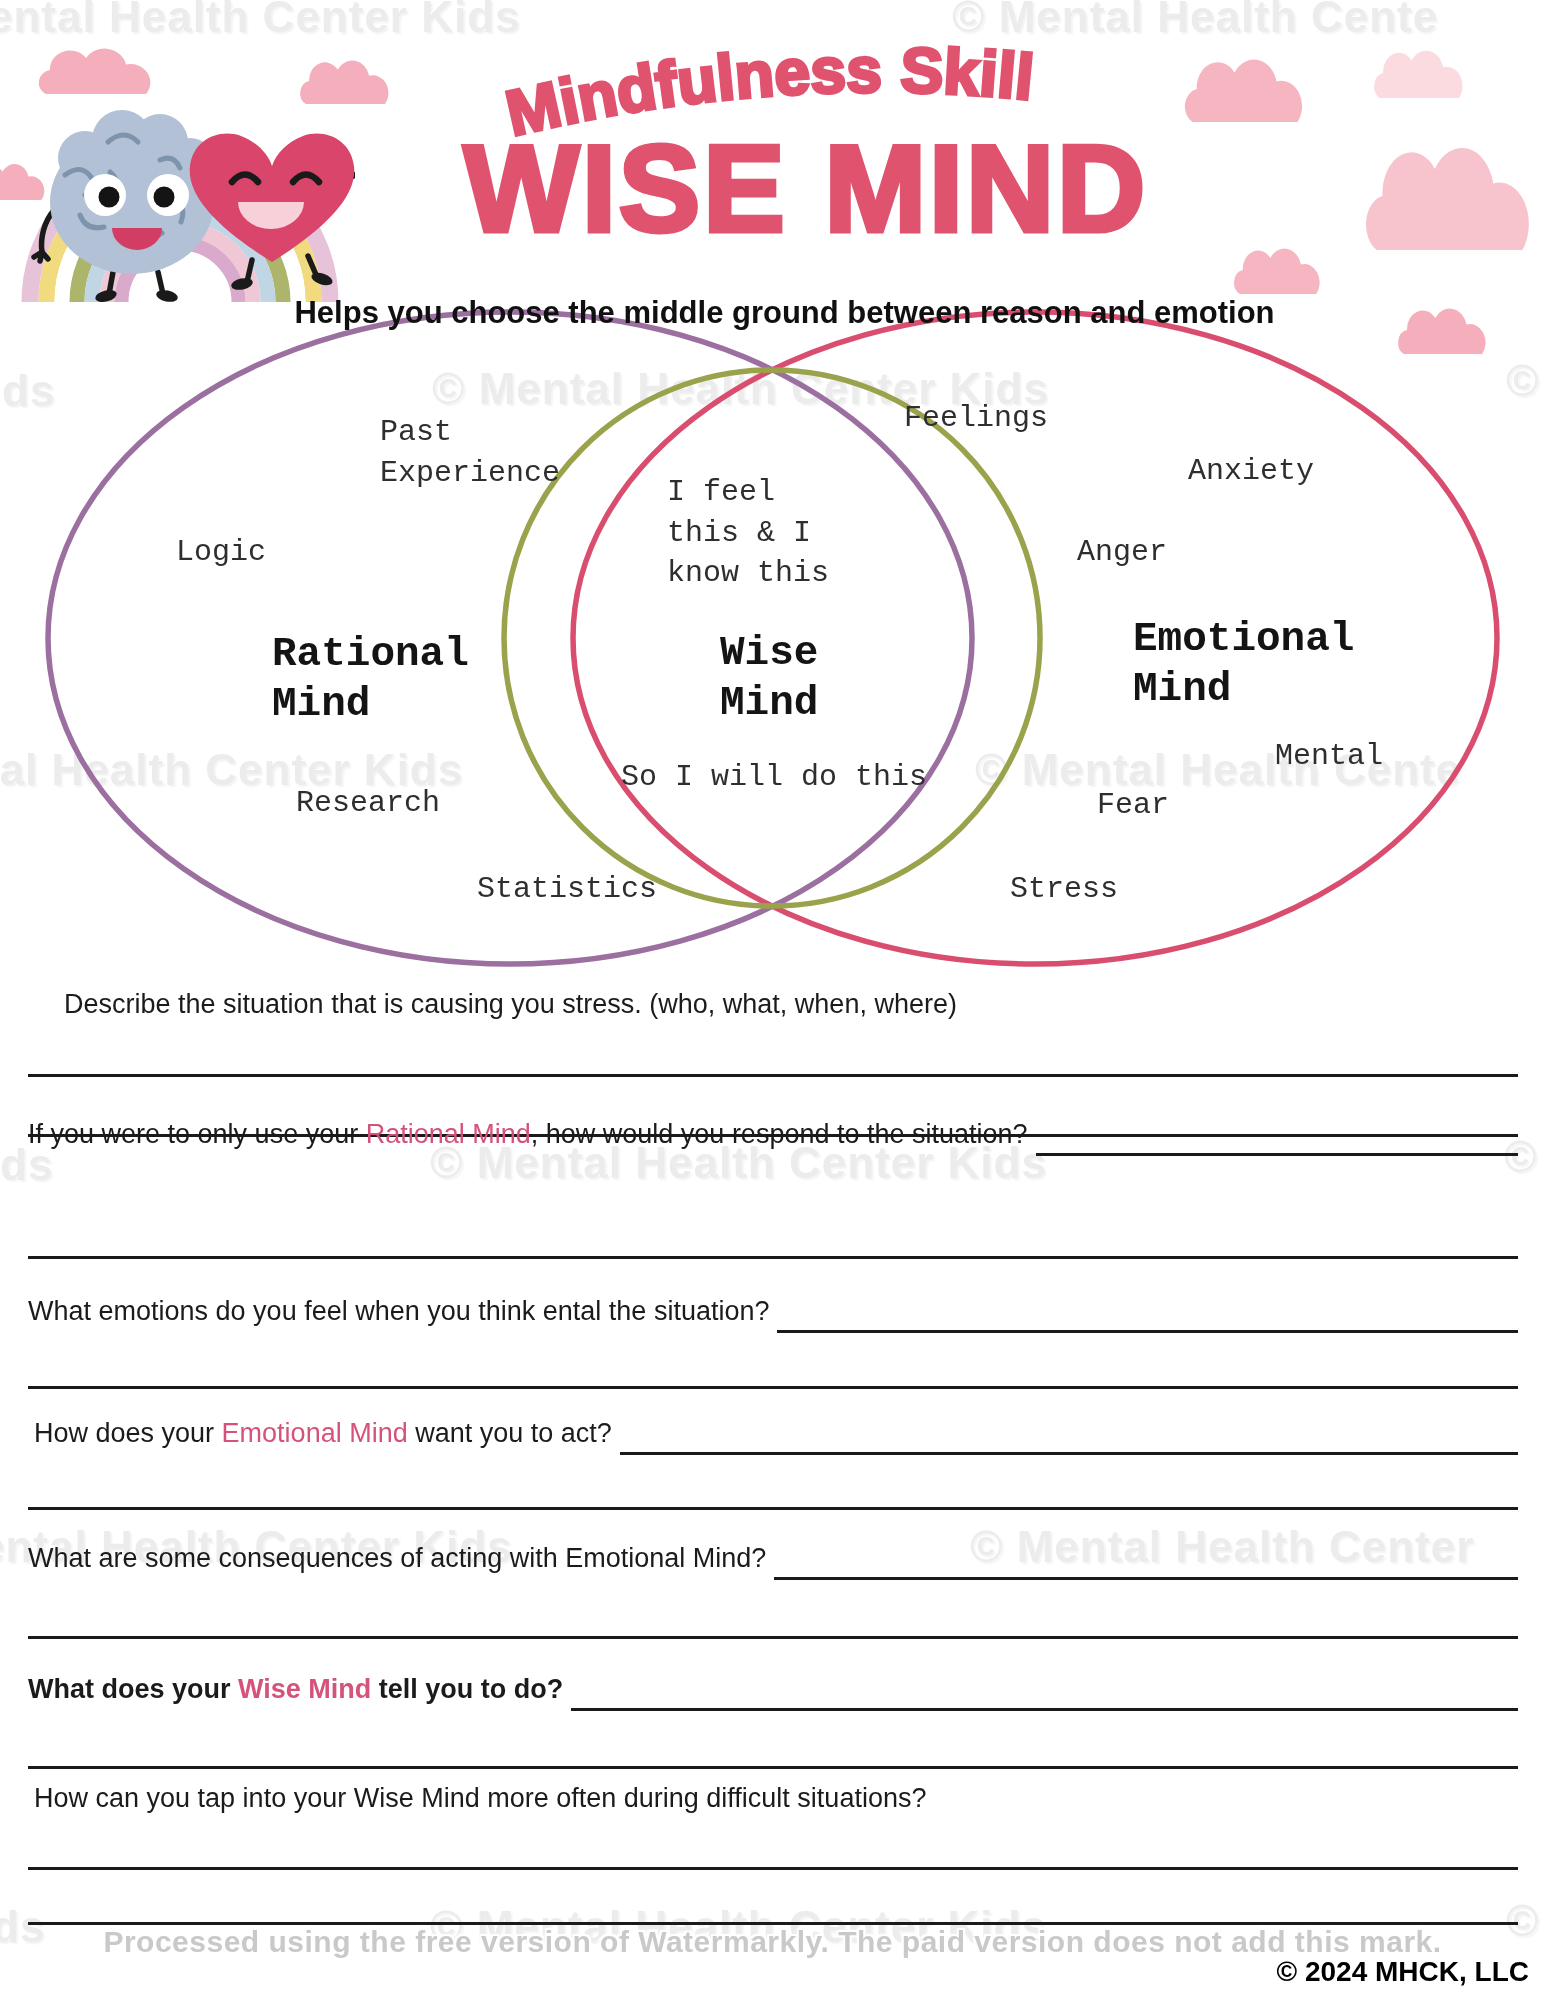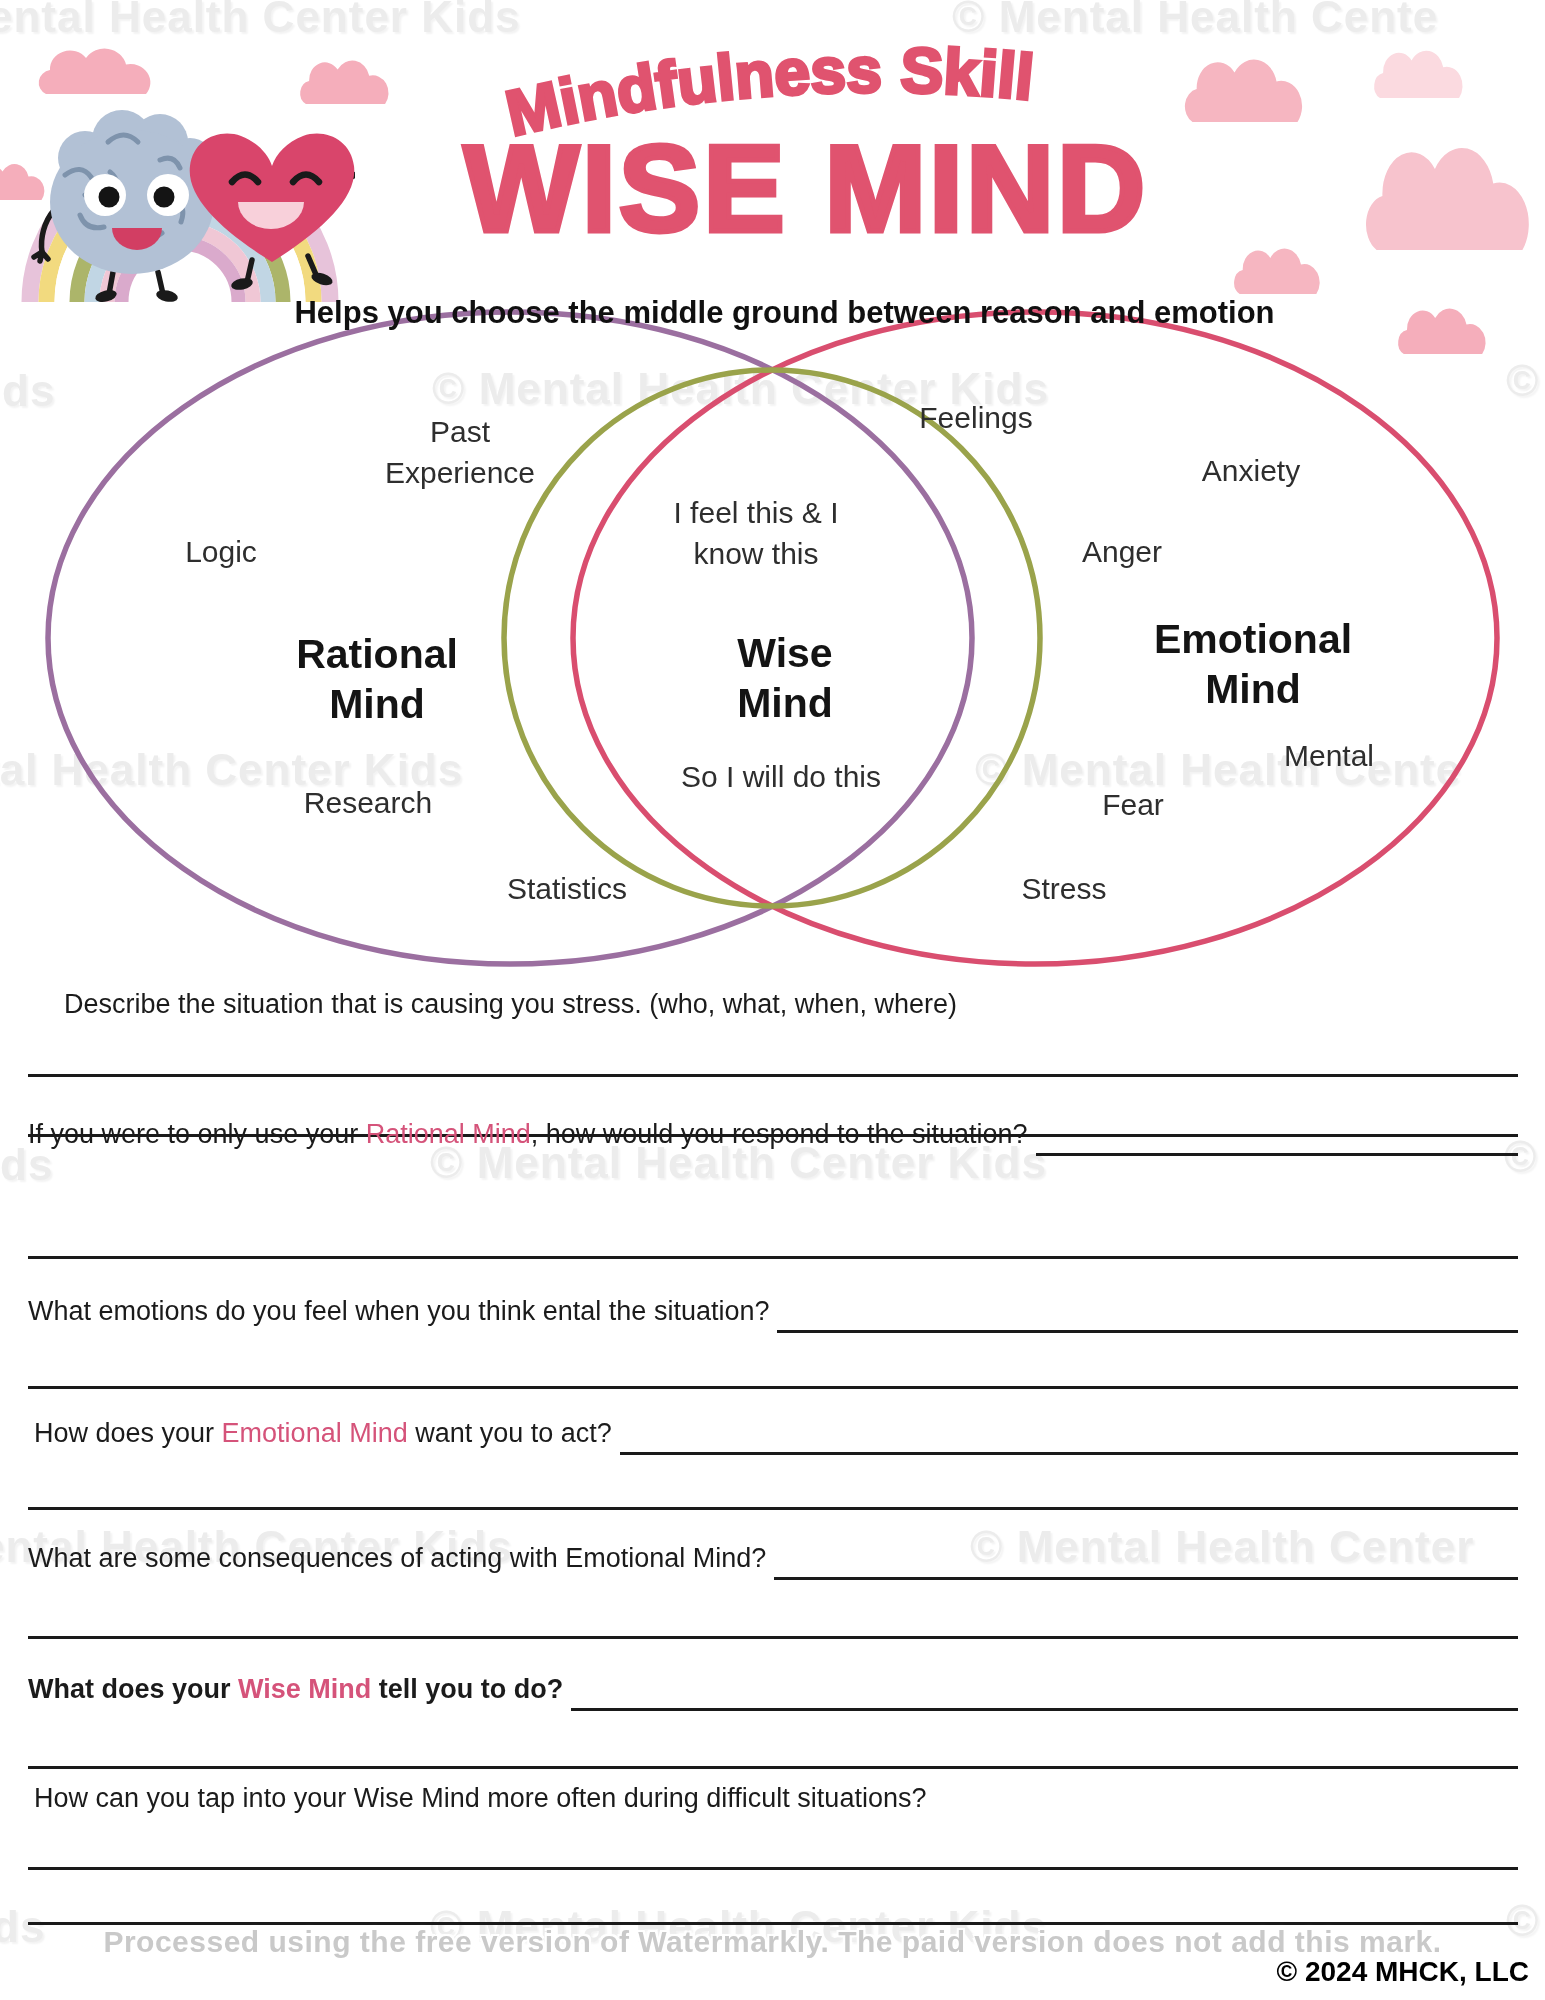--- a/index.html
+++ b/index.html
@@ -14,22 +14,22 @@
   
   .title-svg{position:absolute;left:0;top:0;width:1545px;height:280px;z-index:3;}
   .main-title{position:absolute;top:128px;left:806px;transform:translateX(-50%);z-index:3;
       font-size:122px;font-weight:800;color:#E0536F;letter-spacing:3px;line-height:1;
       -webkit-text-stroke:5px #E0536F;white-space:nowrap;}
   .subtitle{position:absolute;top:295px;left:0;width:1545px;text-align:center;z-index:3;
       font-size:31px;font-weight:700;color:#101010;padding-left:12px;}
   .illus{position:absolute;left:10px;top:80px;width:345px;height:225px;z-index:3;}
   
   .venn-svg{position:absolute;left:0;top:280px;width:1545px;height:700px;z-index:2;}
-  .vlabel{position:absolute;transform:translate(-50%,-50%);z-index:3;text-align:center;
-      font-size:30px;color:#2e2e2e;line-height:1.35;}
+  .vlabel{position:absolute;transform:translate(-50%,-50%);z-index:3;
+      font-size:30px;color:#2e2e2e;line-height:1.35;font-family:Liberation Mono, monospace;}
   .vtitle{font-size:41px;font-weight:700;color:#141414;line-height:1.22;}
   
   .q{position:absolute;left:28px;right:27px;display:flex;align-items:flex-end;z-index:3;
      font-size:27px;font-weight:500;color:#1b1b1b;line-height:1.25;}
   .q .qtext{white-space:pre-wrap;}
   .q .hl{color:#D5537A;}
   .q .fill-line{flex:1;min-width:40px;border-bottom:3px solid #1a1a1a;margin-left:8px;
      transform:translateY(4px);}
   .hr{position:absolute;left:28px;right:27px;border-top:3px solid #1a1a1a;z-index:3;}
   

